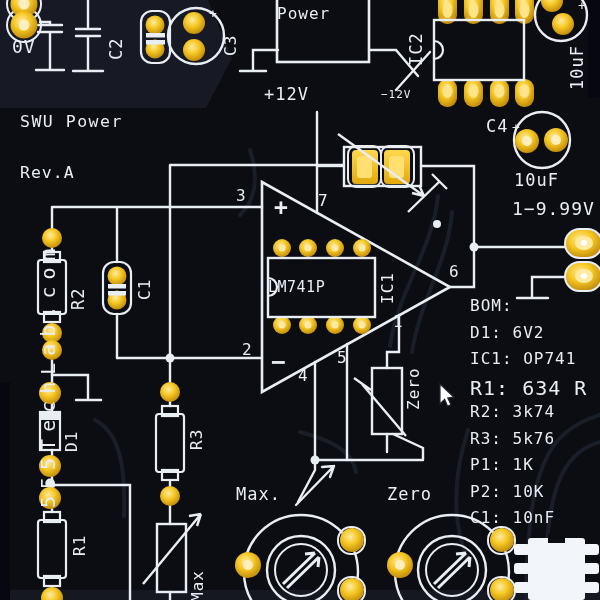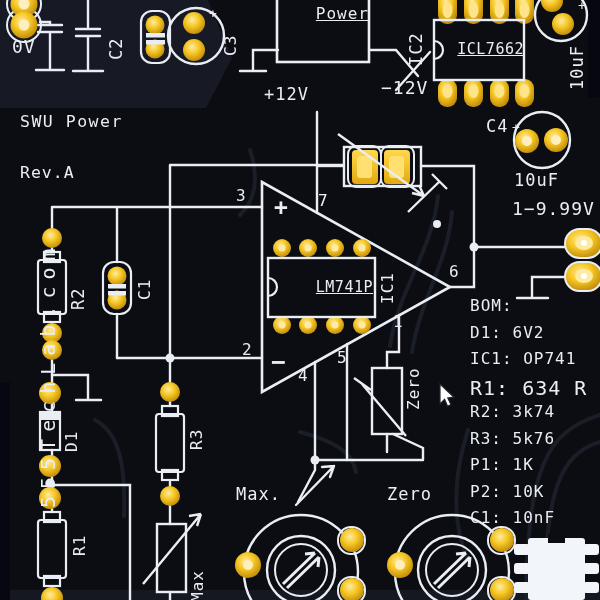--- a/index.html
+++ b/index.html
@@ -2,21 +2,21 @@
 <html><head>
 <meta charset="utf-8">
 <style>
   html,body{margin:0;padding:0;background:#08090d;}
   #stage{position:relative;width:600px;height:600px;overflow:hidden;
          background:#0c0d12;font-family:"DejaVu Sans Mono",monospace;}
   #gfx{position:absolute;left:0;top:0;}
   .t{position:absolute;color:#e9edf4;white-space:nowrap;letter-spacing:1px;
      font-family:"DejaVu Sans Mono",monospace;}
   .v{transform:rotate(-90deg);transform-origin:0 0;}
-  .ctr{text-align:right;text-decoration:underline;}
+  .ctr{text-align:left;}
   .sign{font-weight:bold;}
 </style>
 </head>
 <body>
 
 <div id="stage">
 
 <svg id="gfx" width="600" height="600" viewBox="0 0 600 600">
   <defs>
     <radialGradient id="padG" cx="42%" cy="36%" r="68%">
@@ -289,24 +289,23 @@
   <polygon points="440,384 440,404 444.6,399.4 447.6,406.2 450.9,404.5 447.8,397.9 454,397.2" fill="#ffffff" stroke="#23262e" stroke-width="1.2"></polygon>
 </svg>
 
 <div class="t" style="left:12px;top:36px;font-size:18px">0V</div>
 <div class="t v" style="left:106px;top:60px;font-size:17px">C2</div>
 <div class="t v" style="left:221px;top:56px;font-size:16px">C3</div>
 <div class="t" style="left:209px;top:6px;font-size:13px">+</div>
 
 <div class="t ctr" style="left:277px;top:4px;width:92px;font-size:16px">Power</div>
 <div class="t" style="left:264px;top:84px;font-size:17px">+12V</div>
-<div class="t" style="left:381px;top:77px;font-size:18px">−12V</div>
+<div class="t" style="left:381px;top:88px;font-size:11px">−12V</div>
 
 <div class="t v" style="left:406px;top:66px;font-size:17px">IC2</div>
-<div class="t ctr" style="left:434px;top:40px;width:90px;font-size:15px;letter-spacing:0.5px">ICL7662</div>
 <div class="t" style="left:578px;top:-2px;font-size:13px">+</div>
 <div class="t v" style="left:567px;top:90px;font-size:17px">10uF</div>
 
 <div class="t" style="left:20px;top:112px;font-size:16.5px;letter-spacing:1.5px">SWU Power</div>
 <div class="t" style="left:20px;top:163px;font-size:16.5px;letter-spacing:1px">Rev.A</div>
 <div class="t v" style="left:36px;top:508px;font-size:20px;letter-spacing:7px">555TechLab.com</div>
 
 <div class="t" style="left:486px;top:116px;font-size:17px">C4</div>
 <div class="t" style="left:512px;top:120px;font-size:13px">+</div>
 <div class="t" style="left:514px;top:170px;font-size:17px">10uF</div>

